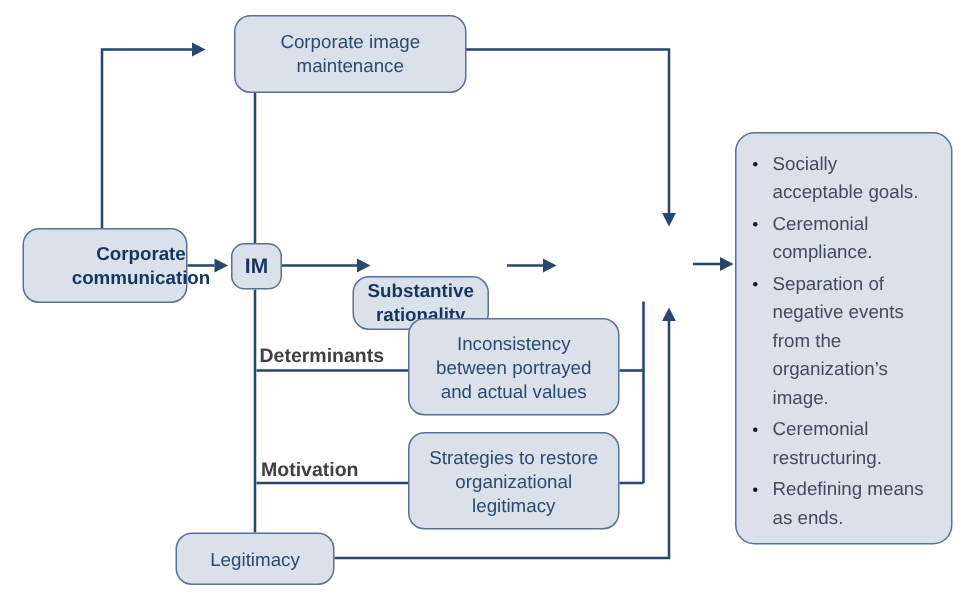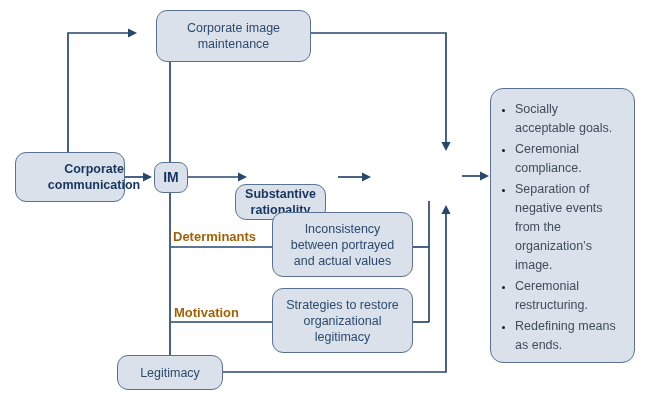--- a/index.html
+++ b/index.html
@@ -22,21 +22,21 @@
     color:#2b4a6e;
     font-size:12.5px;
     line-height:1.28;
     white-space:pre-line;
   }
   .node.bold{font-weight:bold;color:#16355e;}
   .flabel{
     position:absolute;
     font-size:13px;
     font-weight:bold;
-    color:#a16207;
+    color:#404040;
     white-space:nowrap;
     text-align:center;
   }
   .panel{
     position:absolute;
     box-sizing:border-box;
     background:#dbe1ea;
     border:1.6px solid #5a7192;
     border-radius:13px;
     left:490px;top:42px;width:145px;height:275px;margin-top:46px;

